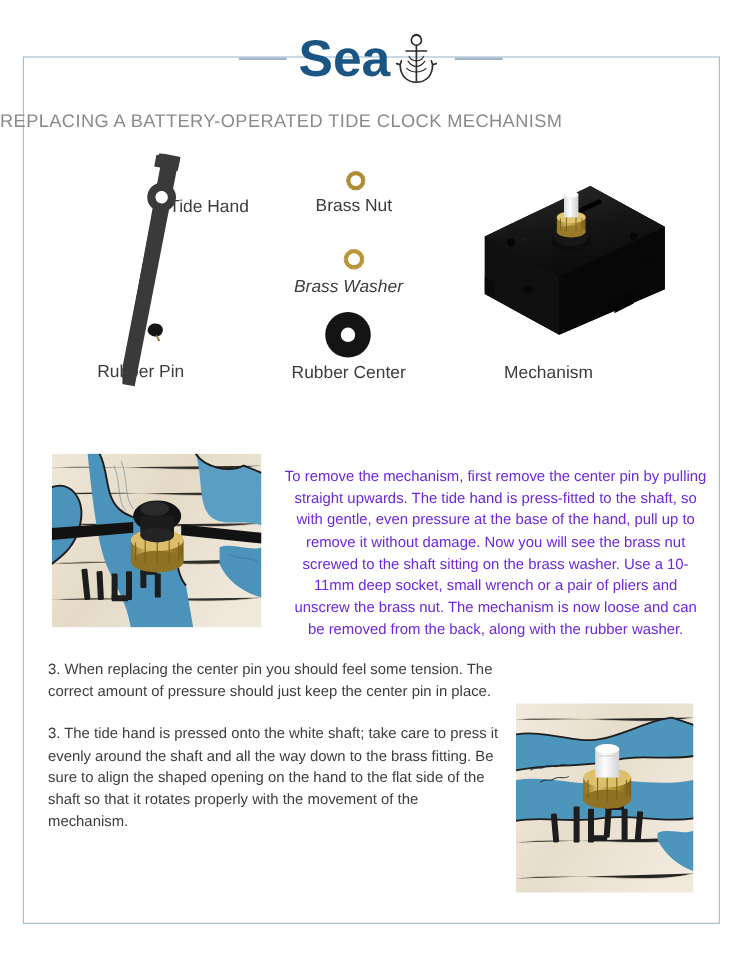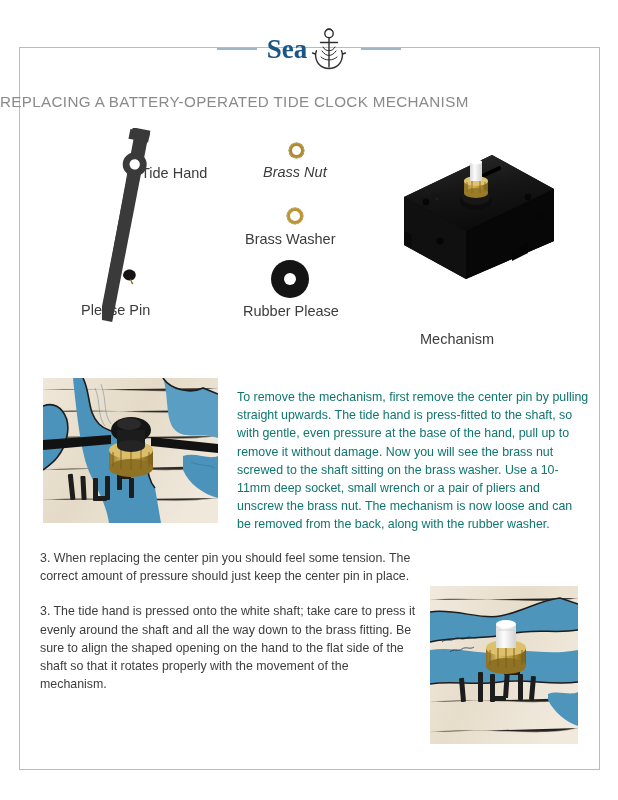--- a/index.html
+++ b/index.html
@@ -41,23 +41,23 @@
     justify-content: center;
     gap: 0px;
   }
   .logo-rule {
     width: 40px;
     height: 2px;
     background: #9fb6c9;
     margin: 0 10px;
   }
   .logo-word {
-    font-family: Liberation Serif, serif;
+    font-family: Liberation Sans, sans-serif;
     font-weight: bold;
-    font-size: 27px;
+    font-size: 43px;
     color: #1b5584;
     letter-spacing: 0px;
     line-height: 1;
   }
   #anchor-icon {
     width: 44px;
     height: 46px;
     margin: 0 0px;
     position: relative;
     top: 1px;
@@ -89,24 +89,24 @@
     width: 130px; height: 200px;
   }
   .label {
     position: absolute;
     color: #3c3c3c;
     font-size: 14.5px;
     white-space: nowrap;
   }
   #label-tide-hand { left: 122px; top: 45px; }
   #label-center-pin { left: 62px; top: 182px; }
-  #label-brass-nut { left: 244px; top: 44px; font-style: italic; }
-  #label-brass-washer { left: 226px; top: 111px; }
+  #label-brass-nut { left: 244px; top: 44px; }
+  #label-brass-washer { left: 226px; top: 111px; font-style: italic; }
   #label-rubber-washer { left: 224px; top: 183px; }
-  #label-mechanism { left: 401px; top: 183px; margin-top: 28px; }
+  #label-mechanism { left: 401px; top: 183px; }
 
   
   .brass-ring {
     position: absolute;
     border-radius: 50%;
     background: transparent;
   }
   #brass-nut {
     left: 270px; top: 23px;
     width: 9px; height: 9px;
@@ -157,22 +157,22 @@
     left: 43px; top: 378px;
     width: 175px; height: 145px;
     overflow: hidden;
   }
   #para-main {
     position: absolute;
     left: 237px; top: 388px;
     width: 352px;
     font-size: 12.4px;
     line-height: 18.2px;
-    color: #0f766e;
-    text-align: left;
+    color: #6d28d9;
+    text-align: center;
   }
 
   
   #bottom-text {
     position: absolute;
     left: 40px; top: 549px;
     width: 378px;
     color: #3d3d3d;
     font-size: 12.4px;
     line-height: 18.2px;
@@ -234,32 +234,32 @@
       </svg>
     </div>
     <div class="label" id="label-tide-hand">Tide Hand</div>
 
     <div id="center-pin">
       <svg viewBox="0 0 22 20" width="22" height="20">
         <path d="M4 9 C4 3.5, 9 1.5, 13 3 C17 4.5, 18 9, 15 12 C12.5 14.5, 6 14, 4 9 Z" fill="#151515"></path>
         <path d="M12 12 L14.5 17 L12.8 17.3 L11 12.6 Z" fill="#8d7326"></path>
       </svg>
     </div>
-    <div class="label" id="label-center-pin">Please Pin</div>
+    <div class="label" id="label-center-pin">Rubber Pin</div>
 
     <div id="brass-nut" class="brass-ring"></div>
     <div class="label" id="label-brass-nut">Brass Nut</div>
 
     <div id="brass-washer" class="brass-ring"></div>
     <div class="label" id="label-brass-washer">Brass Washer</div>
 
     <div id="rubber-washer">
       <div id="rubber-washer-hole"></div>
     </div>
-    <div class="label" id="label-rubber-washer">Rubber Please</div>
+    <div class="label" id="label-rubber-washer">Rubber Center</div>
 
     <div id="mechanism-photo">
       <svg viewBox="0 0 170 150" width="170" height="150">
         <defs>
           <linearGradient id="bodyGrad" x1="0" y1="0" x2="0.3" y2="1">
             <stop offset="0%" stop-color="#2b2b2b"></stop>
             <stop offset="55%" stop-color="#151515"></stop>
             <stop offset="100%" stop-color="#0c0c0c"></stop>
           </linearGradient>
           <linearGradient id="brassGrad" x1="0" y1="0" x2="1" y2="0">

